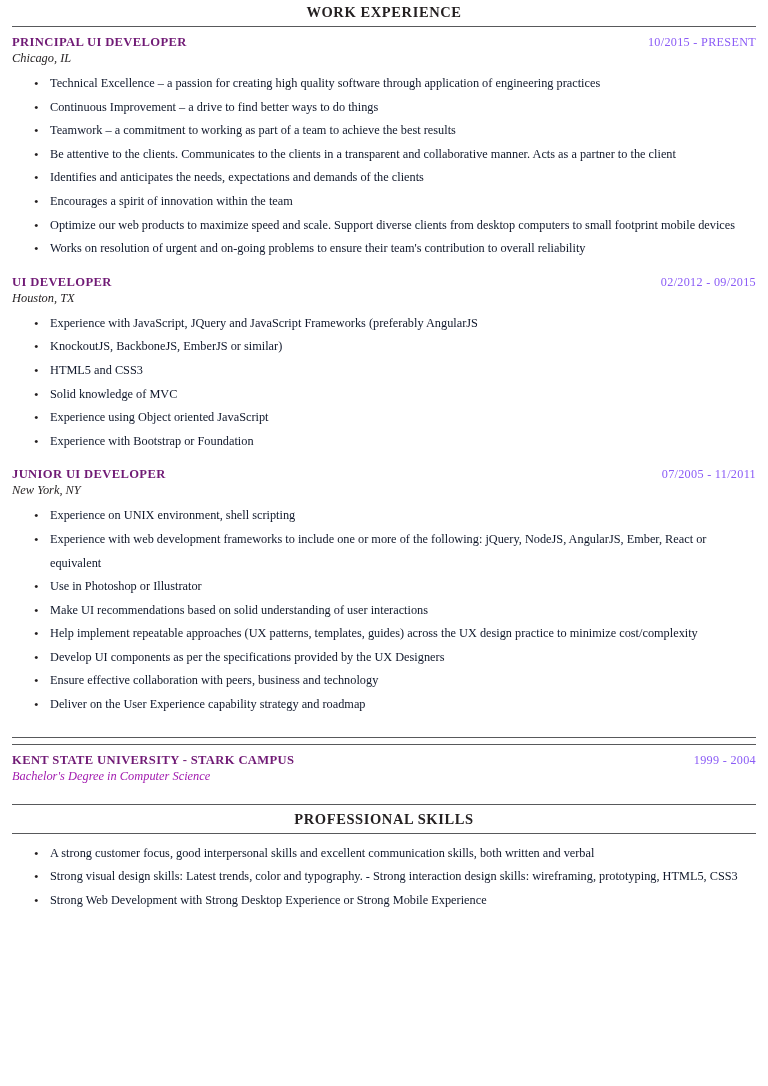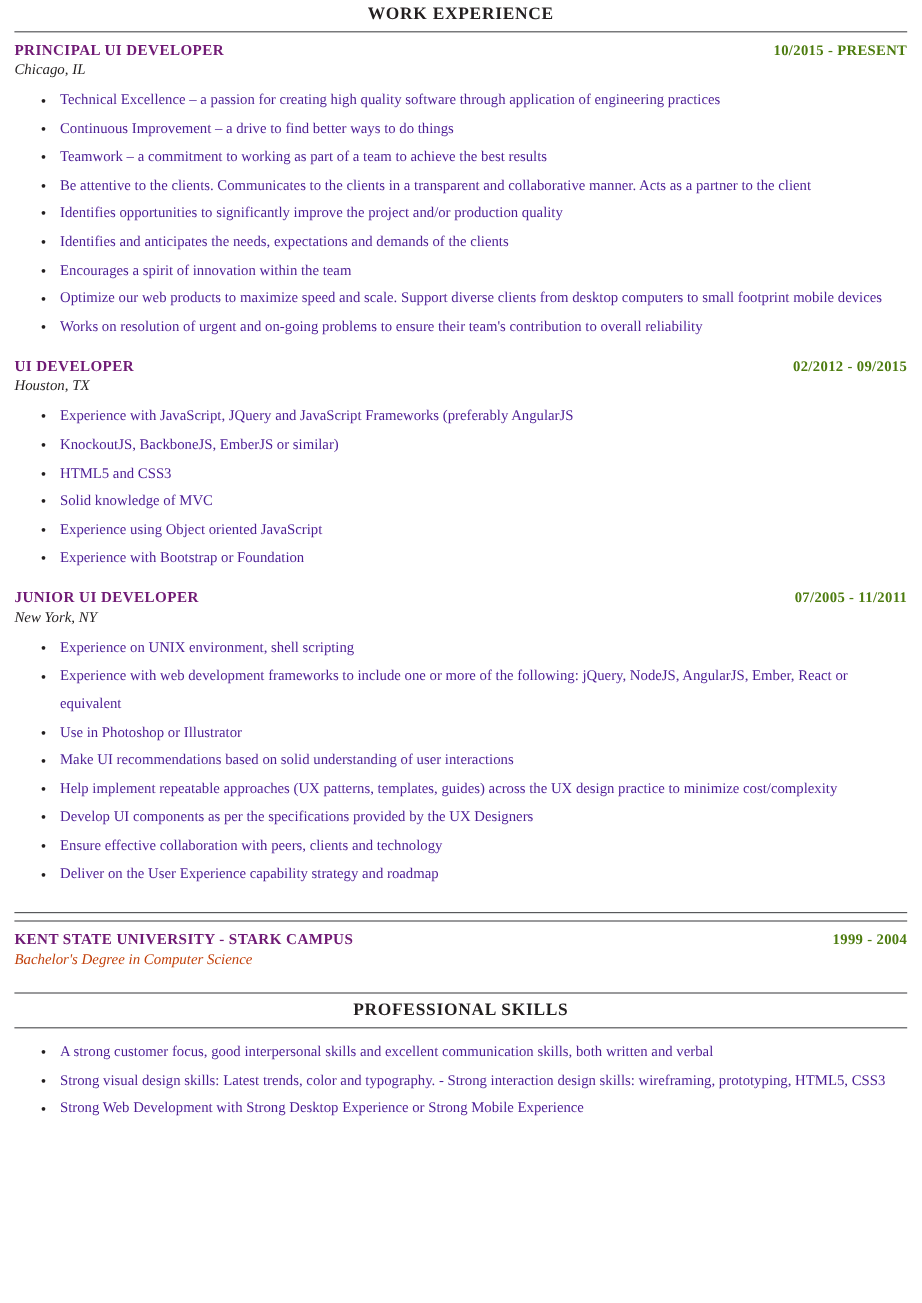--- a/index.html
+++ b/index.html
@@ -50,62 +50,62 @@
     justify-content: space-between;
   }
   .job-title {
     font-weight: bold;
     font-size: 12.6px;
     letter-spacing: 0.35px;
     color: #701a75;
     text-transform: uppercase;
   }
   .job-dates {
-    font-weight: bold;
+    font-weight: normal;
     font-size: 12.2px;
     letter-spacing: 0.3px;
-    color: #4d7c0f;
+    color: #8b5cf6;
     white-space: nowrap;
   }
   .job-location {
     font-style: italic;
     font-size: 12.4px;
     color: #231f20;
     margin-top: 1px;
   }
 
   
   ul.bullets {
     list-style: none;
     margin: 6px 0 0 0;
     padding: 0 0 0 22px;
   }
   ul.bullets li {
     position: relative;
     font-size: 12.3px;
     line-height: 23.6px;
-    color: #4c1d95;
+    color: #0f172a;
     padding-left: 16px;
     margin-bottom: 0px;
   }
   ul.bullets li::before {
     content: "•";
     position: absolute;
     left: 0;
     top: 0;
     font-size: 13px;
     color: #231f20;
   }
   .gap-after-entry { height: 10px; }
   .section-gap { height: 16px; }
 
   .edu-degree {
     font-style: italic;
     font-size: 12.4px;
-    color: #c2410c;
+    color: #a21caf;
     margin-top: 1px;
   }
 
   .skills-list {
     margin-top: 4px;
   }
   .skills-list li {
     line-height: 23px;
   }
 </style>
@@ -122,21 +122,20 @@
       <div class="entry-head">
         <span class="job-title">PRINCIPAL UI DEVELOPER</span>
         <span class="job-dates">10/2015 - PRESENT</span>
       </div>
       <div class="job-location">Chicago, IL</div>
       <ul class="bullets">
         <li>Technical Excellence – a passion for creating high quality software through application of engineering practices</li>
         <li>Continuous Improvement – a drive to find better ways to do things</li>
         <li>Teamwork – a commitment to working as part of a team to achieve the best results</li>
         <li>Be attentive to the clients. Communicates to the clients in a transparent and collaborative manner. Acts as a partner to the client</li>
-        <li>Identifies opportunities to significantly improve the project and/or production quality</li>
         <li>Identifies and anticipates the needs, expectations and demands of the clients</li>
         <li>Encourages a spirit of innovation within the team</li>
         <li>Optimize our web products to maximize speed and scale. Support diverse clients from desktop computers to small footprint mobile devices</li>
         <li>Works on resolution of urgent and on-going problems to ensure their team's contribution to overall reliability</li>
       </ul>
     </div>
 
     <div class="gap-after-entry"></div>
 
     <div class="entry">
@@ -163,21 +162,21 @@
         <span class="job-dates">07/2005 - 11/2011</span>
       </div>
       <div class="job-location">New York, NY</div>
       <ul class="bullets">
         <li>Experience on UNIX environment, shell scripting</li>
         <li>Experience with web development frameworks to include one or more of the following: jQuery, NodeJS, AngularJS, Ember, React or equivalent</li>
         <li>Use in Photoshop or Illustrator</li>
         <li>Make UI recommendations based on solid understanding of user interactions</li>
         <li>Help implement repeatable approaches (UX patterns, templates, guides) across the UX design practice to minimize cost/complexity</li>
         <li>Develop UI components as per the specifications provided by the UX Designers</li>
-        <li>Ensure effective collaboration with peers, clients and technology</li>
+        <li>Ensure effective collaboration with peers, business and technology</li>
         <li>Deliver on the User Experience capability strategy and roadmap</li>
       </ul>
     </div>
   </div>
 
   <div class="section-gap"></div>
 
   <div>
     <hr class="rule-thin">
     <hr class="rule">

